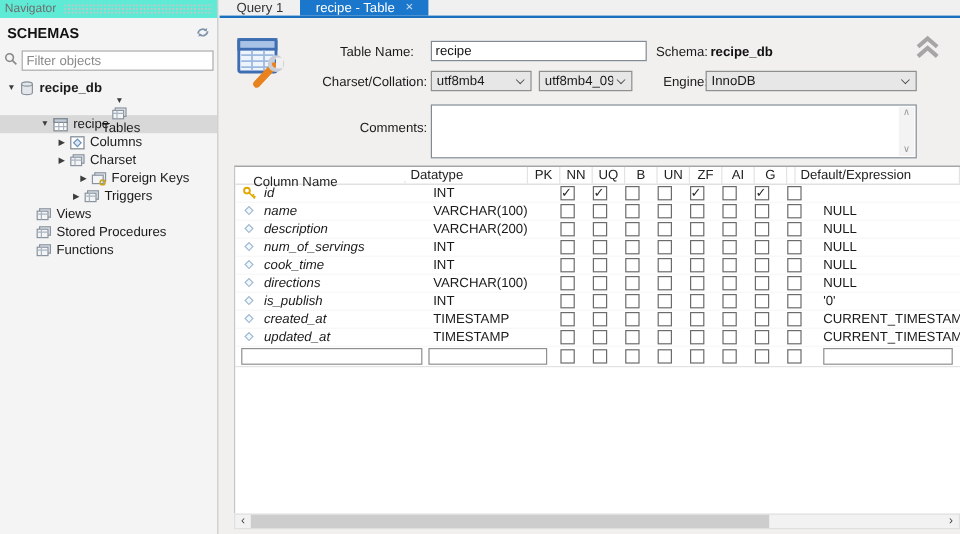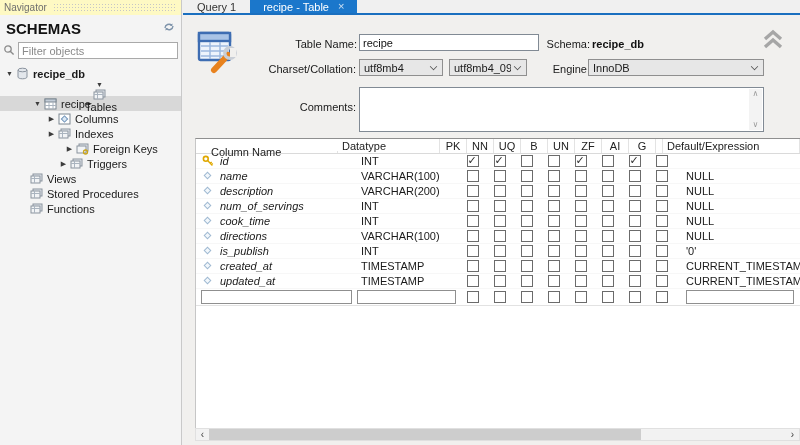--- a/index.html
+++ b/index.html
@@ -4,27 +4,27 @@
 <style>
   * { box-sizing: border-box; margin: 0; padding: 0; }
   body { background:#dadada; font-family:"Liberation Sans","DejaVu Sans",sans-serif; }
   .app { position:relative; width:800px; height:445px; background:#f0f0f0; overflow:hidden;
          font-size:11px; color:#1a1a1a; }
 
   
   .sidebar { position:absolute; left:0; top:0; width:182px; height:445px;
              background:#f4f4f4; border-right:1px solid #c9c9c9; }
   .nav-title { height:15px; display:flex; align-items:center; padding:0 4px;
-               background:#fef9c3; color:#6e6e6e; font-size:10px; }
+               background:#5eead4; color:#6e6e6e; font-size:10px; }
   .nav-hatch { flex:1; height:9px; margin-left:6px;
                background-image:radial-gradient(#c6c6c6 0.8px, transparent 0.9px);
                background-size:3px 3px; }
   .schemas-row { height:18px; margin-top:4px; display:flex; align-items:center;
                  justify-content:space-between; padding:0 6px; }
-  .schemas-label { font-weight:bold; font-size:15px; color:#111; }
+  .schemas-label { font-weight:bold; font-size:12px; color:#111; }
   .filter-row { display:flex; align-items:center; height:19px; padding:0 3px; margin-top:4px; }
   .filter-input { flex:1; height:17px; margin-left:3px; border:1px solid #a9a9a9;
                   background:#fff; font:11px "Liberation Sans","DejaVu Sans",sans-serif;
                   padding:0 3px; color:#222; outline:none; }
   .filter-input::placeholder { color:#8a8a8a; }
   .tree { list-style:none; margin-top:6px; }
   .titem { height:15px; display:flex; align-items:center; white-space:nowrap; cursor:default; }
   .titem.selected { background:#d8d8d8; }
   .t-arrow { width:11px; text-align:center; font-size:7px; color:#3c3c3c; flex:0 0 auto; }
   .t-icon { width:15px; height:13px; flex:0 0 auto; display:flex; align-items:center; justify-content:center; }
@@ -167,21 +167,21 @@
         <li class="titem" style="padding-left: 46px;">
           <span class="t-arrow">▶</span>
           <span class="t-icon">
             <svg width="13" height="12" viewBox="0 0 13 12">
       <rect x="3" y="1" width="9" height="7" fill="#e3e7ec" stroke="#8a939e"></rect>
       <rect x="1" y="3" width="9" height="7" fill="#f2f4f6" stroke="#8a939e"></rect>
       <line x1="1" y1="5.5" x2="10" y2="5.5" stroke="#aab4bf"></line>
               <line x1="4.5" y1="3" x2="4.5" y2="10" stroke="#aab4bf"></line>
             </svg>
           </span>
-          <span class="t-label">Indexes</span>
+          <span class="t-label">Charset</span>
         </li>
         <li class="titem" style="padding-left: 64px;">
           <span class="t-arrow">▶</span>
           <span class="t-icon">
             <svg width="13" height="12" viewBox="0 0 13 12">
       <rect x="3" y="1" width="9" height="7" fill="#e3e7ec" stroke="#8a939e"></rect>
       <rect x="1" y="3" width="9" height="7" fill="#f2f4f6" stroke="#8a939e"></rect>
       <circle cx="9.5" cy="9" r="2" fill="none" stroke="#caa41a" stroke-width="1.3"></circle>
             </svg>
           </span>
@@ -259,21 +259,21 @@
           <line x1="4" y1="22" x2="31" y2="22" stroke="#9db9df" stroke-width="1.5"></line>
           <line x1="4" y1="27" x2="31" y2="27" stroke="#9db9df" stroke-width="1.5"></line>
           <line x1="13" y1="13" x2="13" y2="30" stroke="#9db9df" stroke-width="1.5"></line>
           <line x1="23" y1="13" x2="23" y2="30" stroke="#9db9df" stroke-width="1.5"></line>
           <path d="M17 41 L31 26" stroke="#e8821e" stroke-width="6" stroke-linecap="round"></path>
           <circle cx="33" cy="24" r="5.2" fill="none" stroke="#c9ced6" stroke-width="3.4"></circle>
           <rect x="33" y="19" width="6" height="9" fill="#f1f0ee"></rect>
         </svg>
       </div>
 
-      <span class="lbl" style="left:54px; top:21px;">Table Name:</span>
+      <span class="lbl" style="left:42px; top:21px;">Table Name:</span>
       <input class="fld-input" style="left: 176px; top: 17px; width: 180px;" value="recipe">
       <span class="lbl" style="left:323px; top:21px; width:84px;">Schema:</span>
       <span class="schema-val" style="left:409px; top:21px;">recipe_db</span>
 
       <div class="collapse-btn" style="left:578px; top:12px;">
         <svg width="24" height="22" viewBox="0 0 24 22">
           <path d="M4 10 L12 3 L20 10" fill="none" stroke="#a6a6a6" stroke-width="3.4"></path>
           <path d="M4 18 L12 11 L20 18" fill="none" stroke="#a6a6a6" stroke-width="3.4"></path>
         </svg>
       </div>

